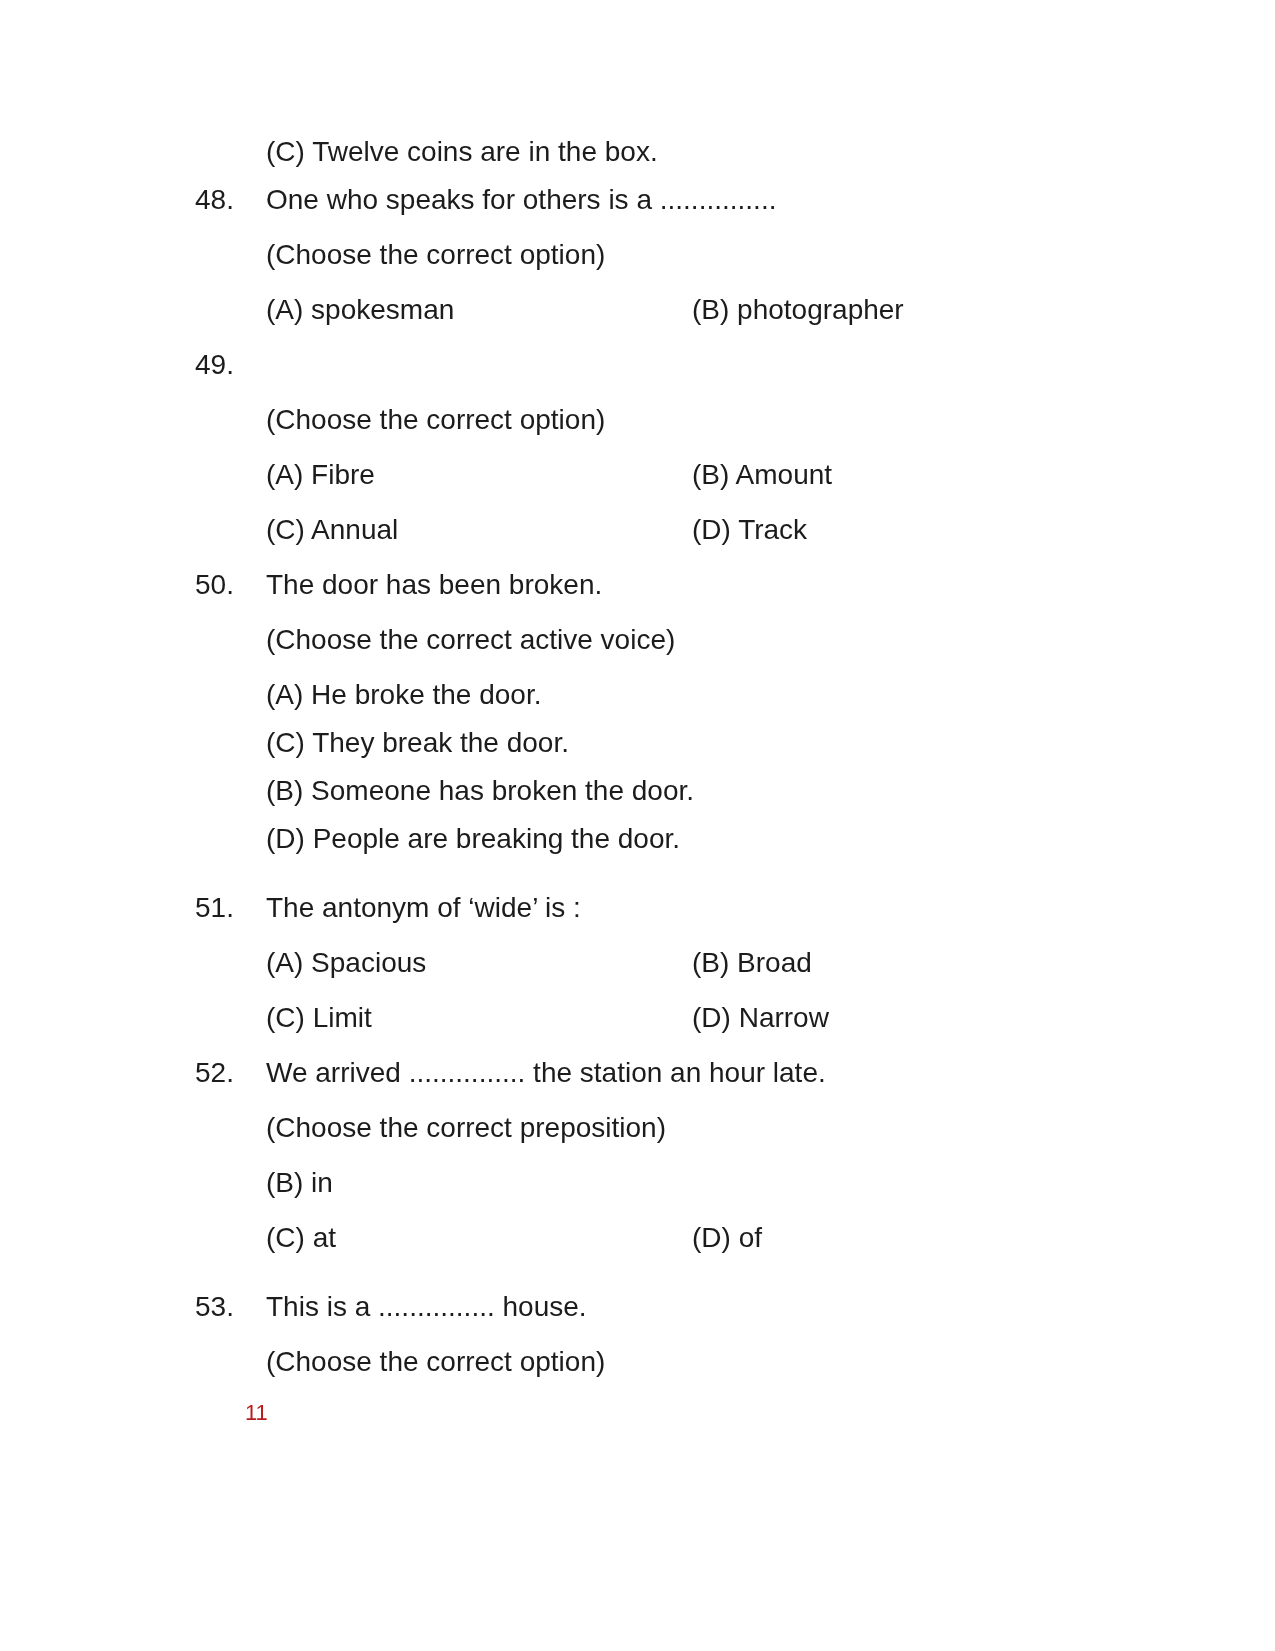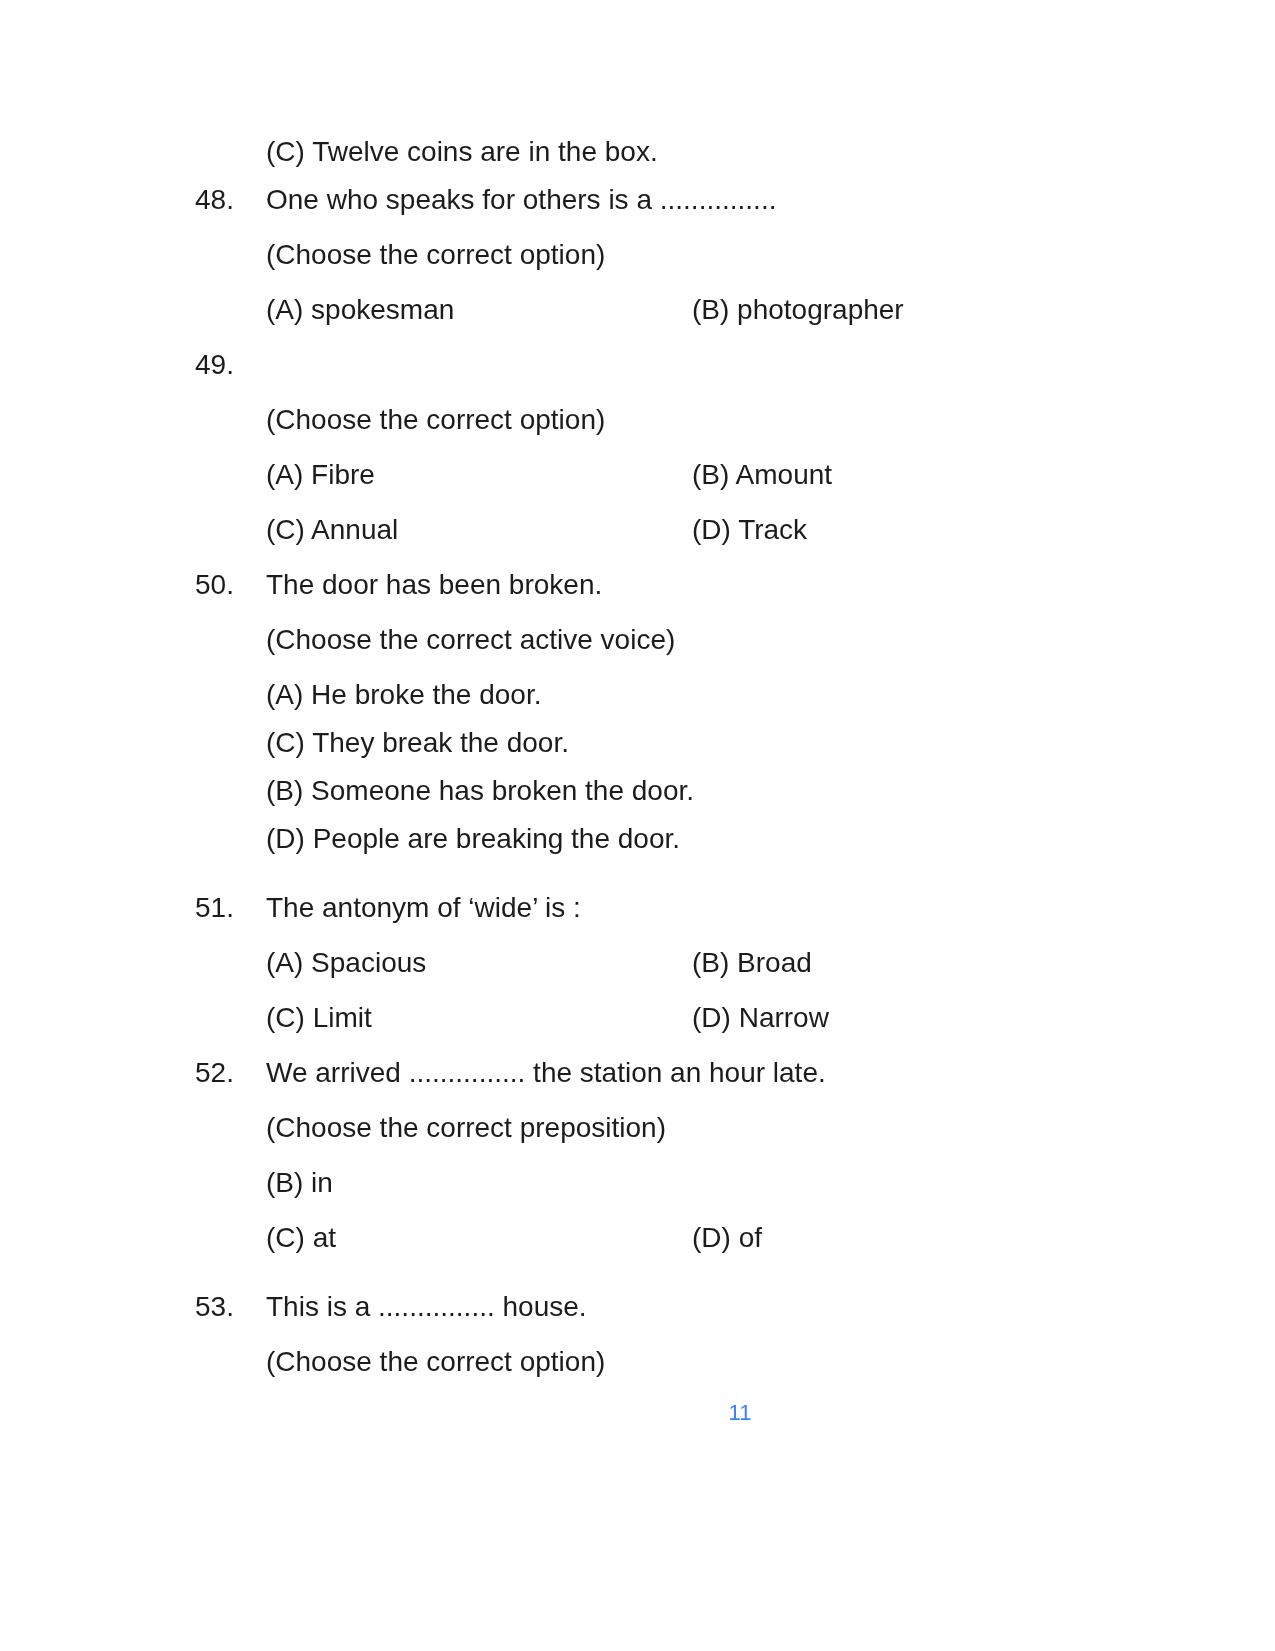--- a/index.html
+++ b/index.html
@@ -26,24 +26,24 @@
   .indent   { padding-left: 71px; }
   .q        { display: flex; }
   .qnum     { width: 71px; flex: 0 0 71px; }
   .row      { display: flex; }
   .colA     { width: 426px; flex: 0 0 426px; }
   .opt-label { display: inline; }
   .opt-text  { display: inline; }
   .page-number {
     margin-top: 6px;
     padding-left: 50px;
-    text-align: center;
+    text-align: left;
     font-size: 22px;
     line-height: 26px;
-    color: #3b82f6;
+    color: #b91c1c;
   }
 </style>
 </head>
 <body>
 
 <div class="page">
   <div class="content">
 
     <div class="l indent tight">
       <span class="opt-label">(C)</span>

